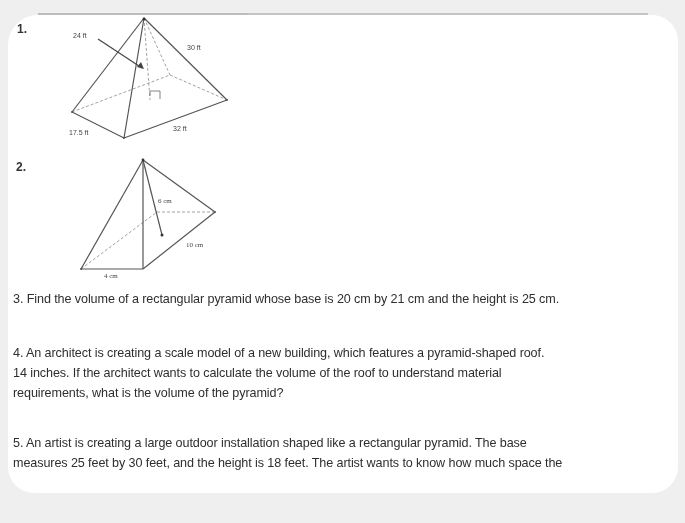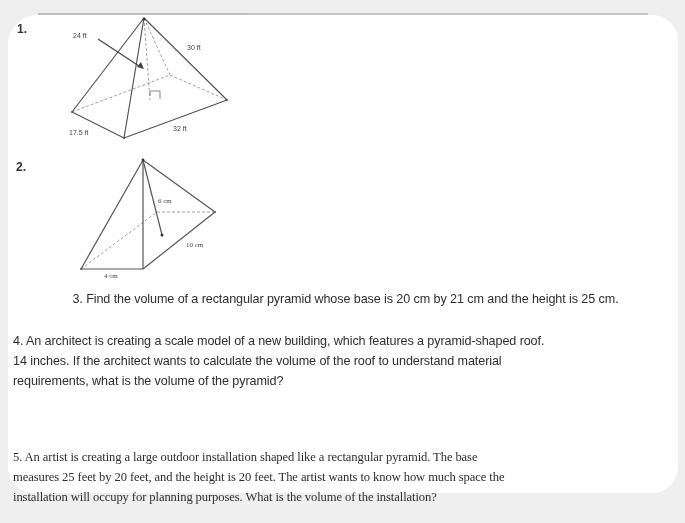--- a/index.html
+++ b/index.html
@@ -133,28 +133,27 @@
     </g>
     <circle cx="143" cy="160" r="1.4" fill="#333"></circle>
     <circle cx="162" cy="235" r="1.5" fill="#333"></circle>
     <circle cx="215" cy="212" r="1" fill="#555"></circle>
     <circle cx="81" cy="269" r="1" fill="#555"></circle>
     <text class="fig-label-serif" x="158" y="203"><tspan>6 cm</tspan></text>
     <text class="fig-label-serif" x="186" y="247"><tspan>10 cm</tspan></text>
     <text class="fig-label-serif" x="104" y="278"><tspan>4 cm</tspan></text>
   </svg>
 
-  <div class="question" style="top:289px;text-align:center;">
+  <div class="question" style="top:289px;">
     <div>3. Find the volume of a rectangular pyramid whose base is 20 cm by 21 cm and the height is 25 cm.</div>
   </div>
 
-  <div class="question" style="top:331px;">
+  <div class="question" style="top:343px;">
     <div>4. An architect is creating a scale model of a new building, which features a pyramid-shaped roof.</div>
     <div>14 inches. If the architect wants to calculate the volume of the roof to understand material</div>
     <div>requirements, what is the volume of the pyramid?</div>
   </div>
 
-  <div class="question" style="top:447px;font-family:Liberation Serif, serif;">
+  <div class="question" style="top:433px;">
     <div>5. An artist is creating a large outdoor installation shaped like a rectangular pyramid. The base</div>
-    <div>measures 25 feet by 20 feet, and the height is 20 feet. The artist wants to know how much space the</div>
-    <div>installation will occupy for planning purposes. What is the volume of the installation?</div>
+    <div>measures 25 feet by 30 feet, and the height is 18 feet. The artist wants to know how much space the</div>
   </div>
 </div>
 
 </body></html>

